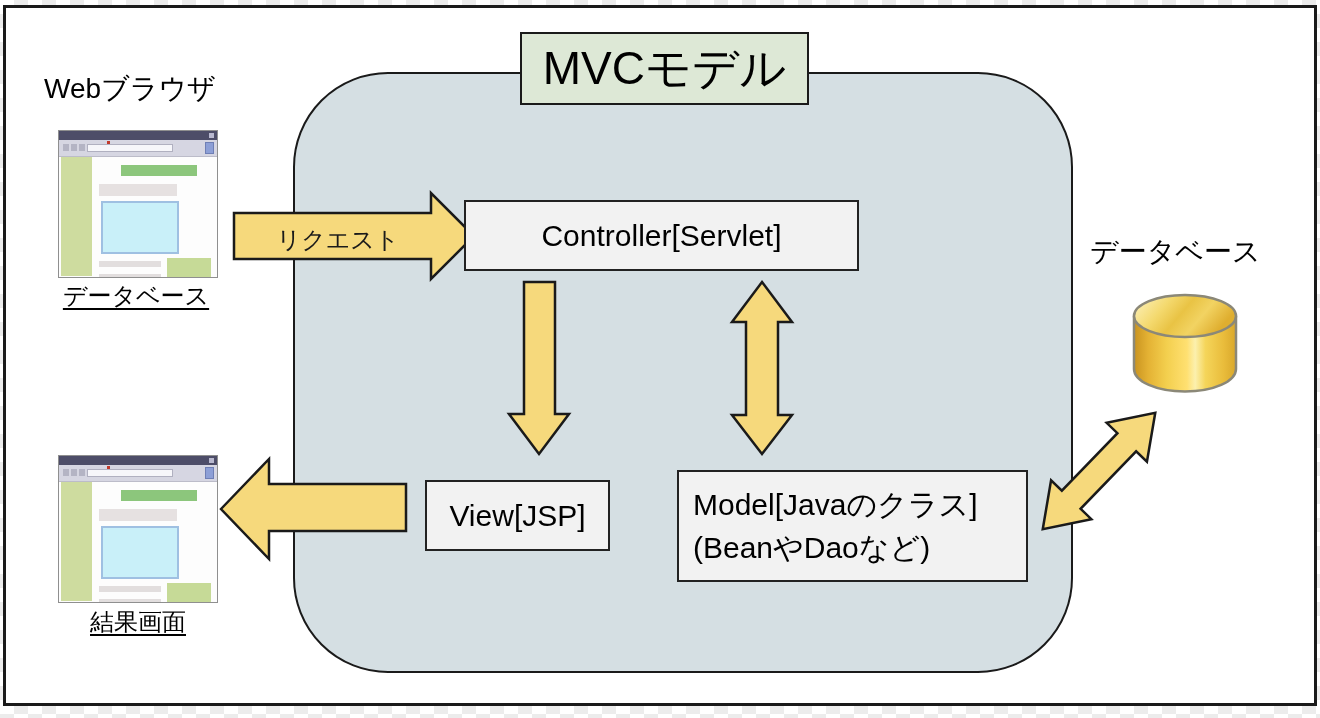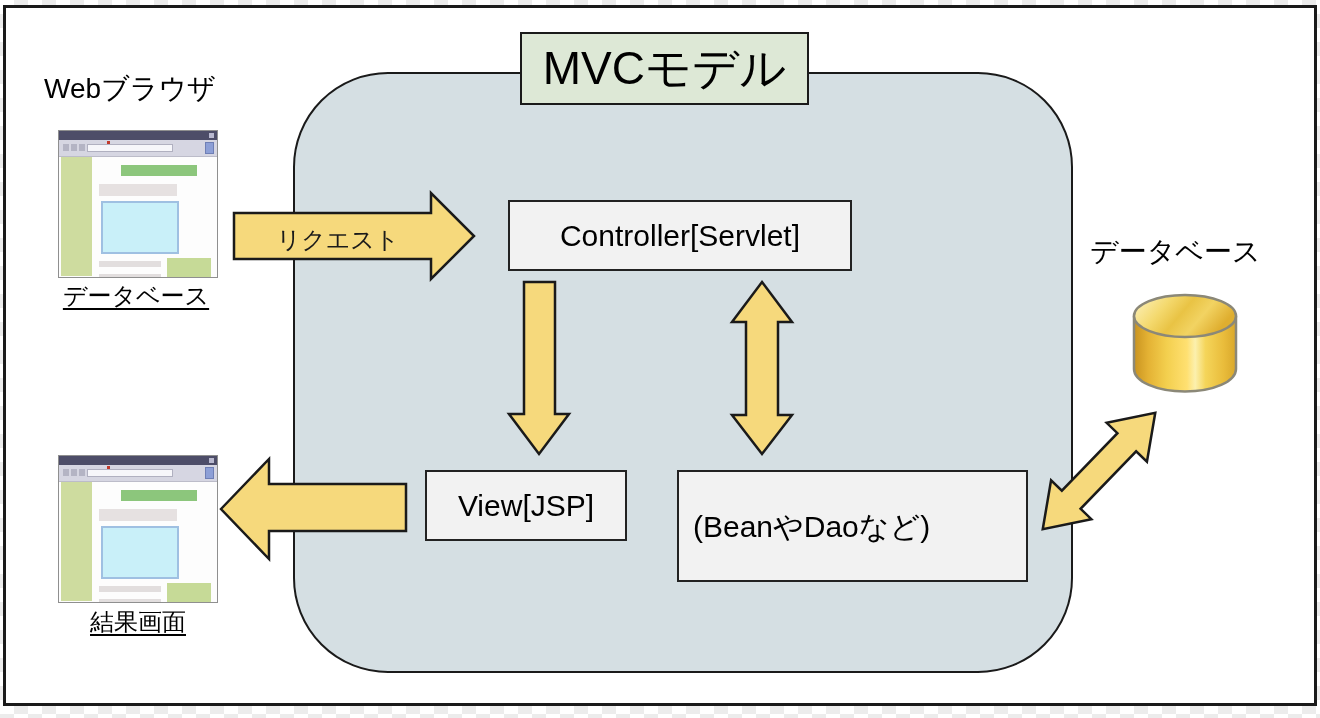--- a/index.html
+++ b/index.html
@@ -33,22 +33,22 @@
     background:#dde8d6; border:2px solid #1a1a1a;
     display:flex; align-items:center; justify-content:center;
     font-size:46px; color:#000;
   }
 
   .node-box{
     background:#f2f2f2; border:2px solid #222;
     display:flex; align-items:center; justify-content:center;
     font-size:30px; color:#000;
   }
-  .controller-box{ left:508px; top:200px; width:344px; height:71px; }
-  .view-box{ left:425px; top:470px; width:202px; height:71px; }
+  .controller-box{ left:464px; top:200px; width:395px; height:71px; }
+  .view-box{ left:425px; top:480px; width:185px; height:71px; }
   .model-box{
     left:677px; top:470px; width:351px; height:112px;
     flex-direction:column; align-items:flex-start; justify-content:center;
     padding-left:14px; font-size:30px; line-height:43px;
   }
 
   .side-label{ font-size:28px; color:#000; white-space:nowrap; }
   .screen-label{
     font-size:24px; color:#000; text-align:center; white-space:nowrap;
     text-decoration:underline; text-underline-offset:4px;
@@ -162,20 +162,21 @@
 
   <svg class="abs" style="left:731px; top:281px;" width="62" height="175" viewBox="0 0 62 175">
     <polygon class="block-arrow" points="31,1 61,41 47,41 47,134 61,134 31,173 1,134 15,134 15,41 1,41"></polygon>
   </svg>
 
   <div class="abs node-box view-box">
     <span>View[JSP]</span>
   </div>
 
   <div class="abs node-box model-box">
+    <span>Model[Javaのクラス]</span>
     <span>(BeanやDaoなど)</span>
   </div>
 
   <svg class="abs" style="left:1017px; top:442px; transform:rotate(-46deg);" width="164" height="58" viewBox="0 0 164 58">
     <polygon class="block-arrow" points="1,29 42,1 42,16 122,16 122,1 163,29 122,57 122,42 42,42 42,57"></polygon>
   </svg>
 
   <div class="abs side-label" style="left:1090px; top:233px;">データベース</div>
 
   <svg class="abs" style="left:1127px; top:285px;" width="116" height="112" viewBox="0 0 116 112">

